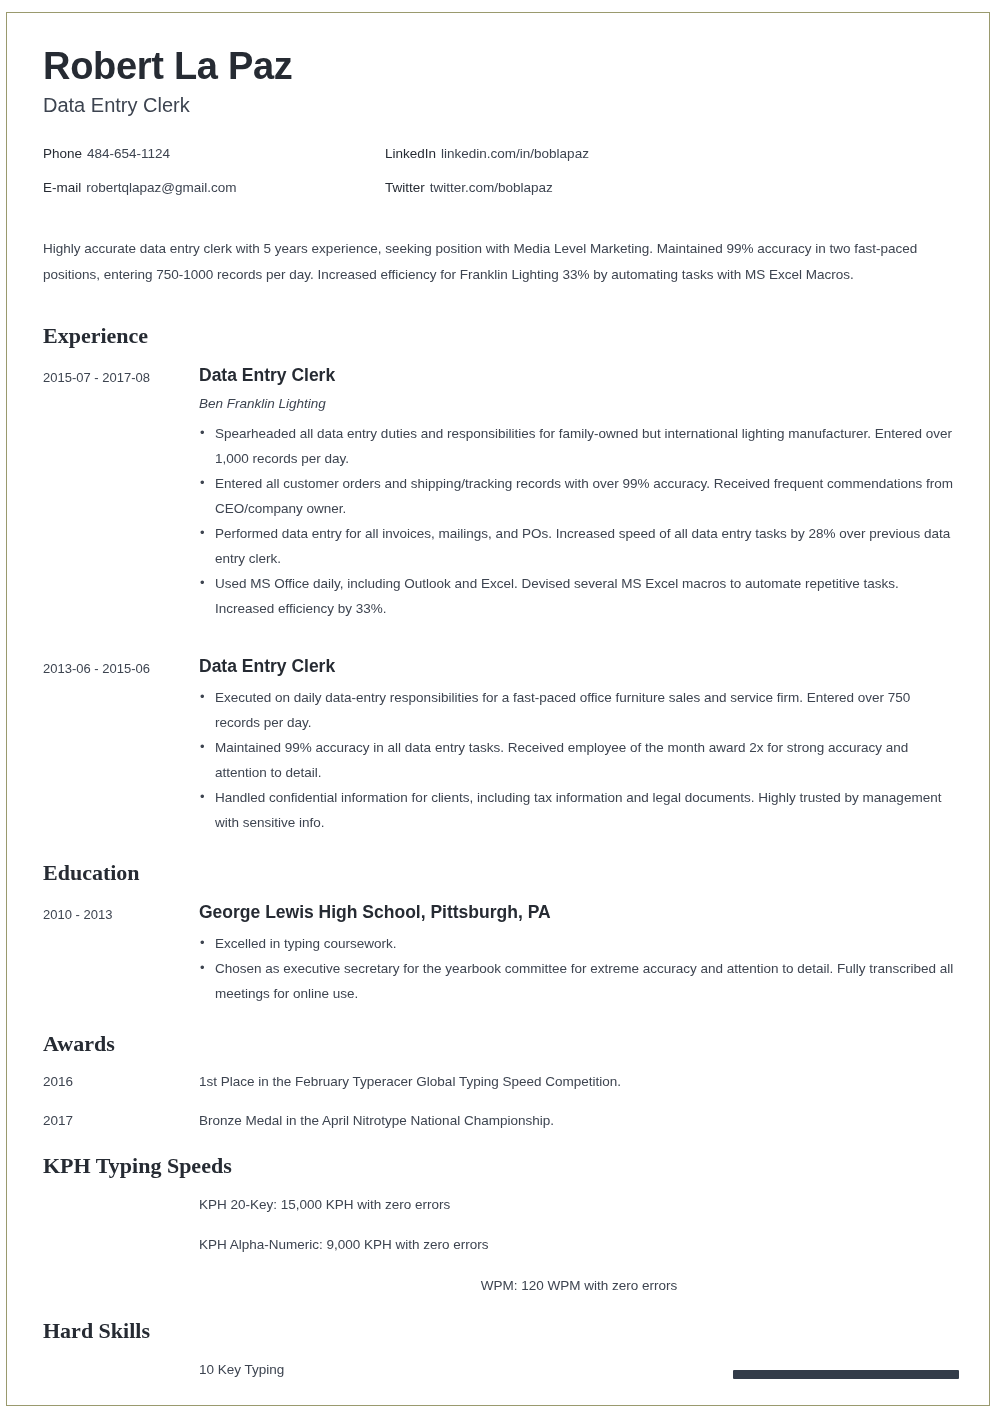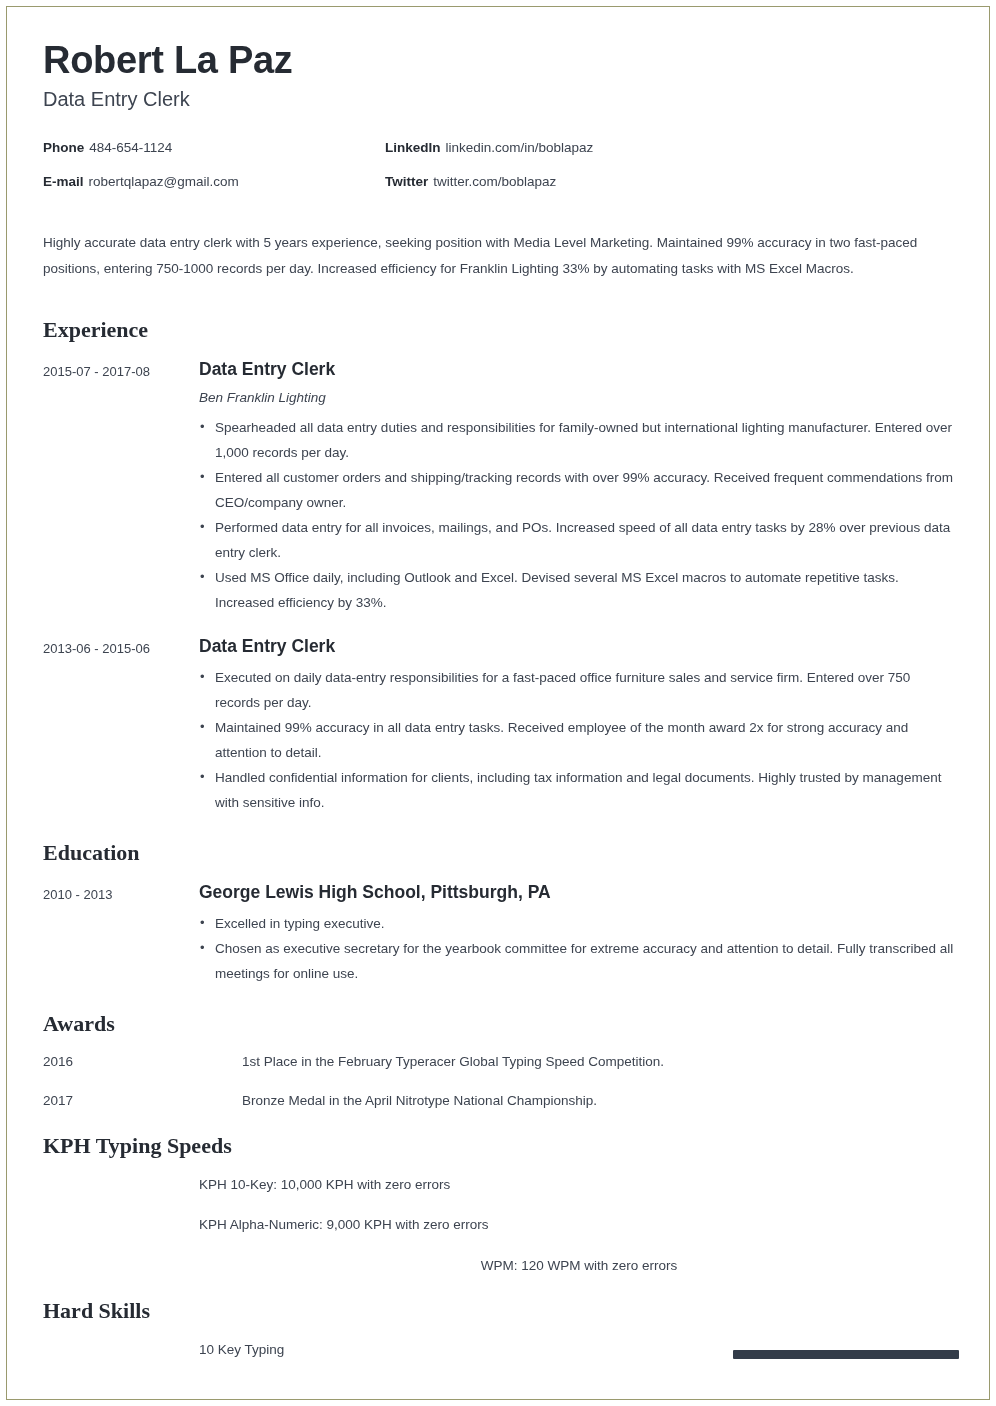--- a/index.html
+++ b/index.html
@@ -8,21 +8,21 @@
     background: #ffffff;
   }
   body {
     width: 996px; height: 1406px;
     font-family: "Liberation Sans", sans-serif;
     color: #3d4450;
     overflow: hidden;
   }
   .page-frame {
     position: absolute;
-    left: 6px; top: 6px;
+    left: 6px; top: 12px;
     width: 984px; height: 1394px;
     border: 1px solid #9a9a6e;
     background: #ffffff;
   }
   .page-inner {
     position: absolute;
     left: 0; top: 0;
     width: 982px; height: 1392px;
     background: #ffffff;
     padding: 32px 30px 0 36px;
@@ -51,21 +51,21 @@
     row-gap: 18px;
     margin-bottom: 40px;
   }
   .contact-cell {
     font-size: 13.5px;
     line-height: 1.2;
     color: #3d4450;
     white-space: nowrap;
   }
   .contact-cell .clabel {
-    font-weight: bold;
+    font-weight: normal;
     color: #262b33;
     margin-right: 5px;
   }
   .contact-cell .cvalue { color: #3d4450; }
 
   
   .summary {
     font-size: 13.5px;
     line-height: 1.95;
     color: #3d4450;
@@ -131,29 +131,28 @@
   }
   ul.bullets li::before {
     content: "\2022";
     position: absolute;
     left: 1px;
     top: -1px;
     color: #3d4450;
     font-size: 13px;
   }
 
-  .exp-block { margin-bottom: 18px; }
+  .exp-block { margin-bottom: 32px; }
   .exp-block:last-child { margin-bottom: 0; }
 
   
   .award-row {
     display: flex;
     align-items: flex-start;
     margin-bottom: 20px;
-    gap: 43px;
   }
   .award-row:last-child { margin-bottom: 0; }
   .award-date {
     width: 156px;
     flex: 0 0 156px;
     font-size: 13.5px;
     color: #3d4450;
     line-height: 1.4;
   }
   .award-text {
@@ -264,21 +263,21 @@
   </div>
 
   <div class="section">
     <h2 class="section-heading">Education</h2>
 
     <div class="row">
       <div class="row-date">2010 - 2013</div>
       <div class="row-body">
         <div class="entry-title">George Lewis High School, Pittsburgh, PA</div>
         <ul class="bullets">
-          <li>Excelled in typing executive.</li>
+          <li>Excelled in typing coursework.</li>
           <li>Chosen as executive secretary for the yearbook committee for extreme accuracy and attention to detail. Fully transcribed all meetings for online use.</li>
         </ul>
       </div>
     </div>
   </div>
 
   <div class="section">
     <h2 class="section-heading">Awards</h2>
 
     <div class="award-row">
@@ -289,21 +288,21 @@
       <div class="award-date">2017</div>
       <div class="award-text">Bronze Medal in the April Nitrotype National Championship.</div>
     </div>
   </div>
 
   <div class="section">
     <h2 class="section-heading">KPH Typing Speeds</h2>
 
     <div class="speed-row">
       <div class="speed-spacer"></div>
-      <div class="speed-text">KPH 10-Key: 10,000 KPH with zero errors</div>
+      <div class="speed-text">KPH 20-Key: 15,000 KPH with zero errors</div>
     </div>
     <div class="speed-row">
       <div class="speed-spacer"></div>
       <div class="speed-text">KPH Alpha-Numeric: 9,000 KPH with zero errors</div>
     </div>
     <div class="speed-row">
       <div class="speed-spacer"></div>
       <div class="speed-text">WPM: 120 WPM with zero errors</div>
     </div>
   </div>

